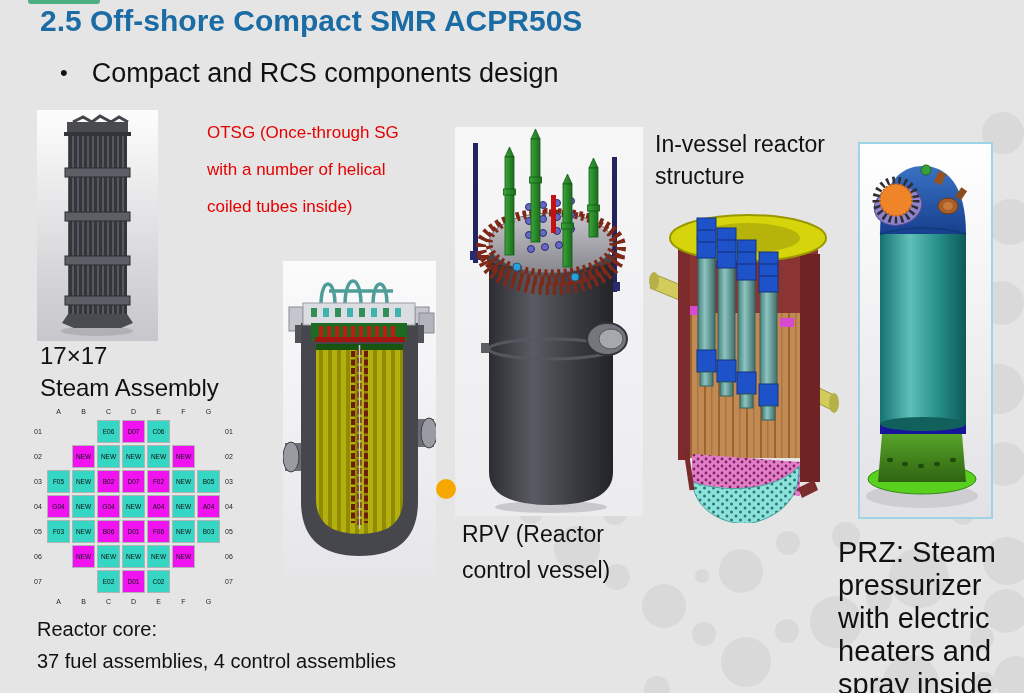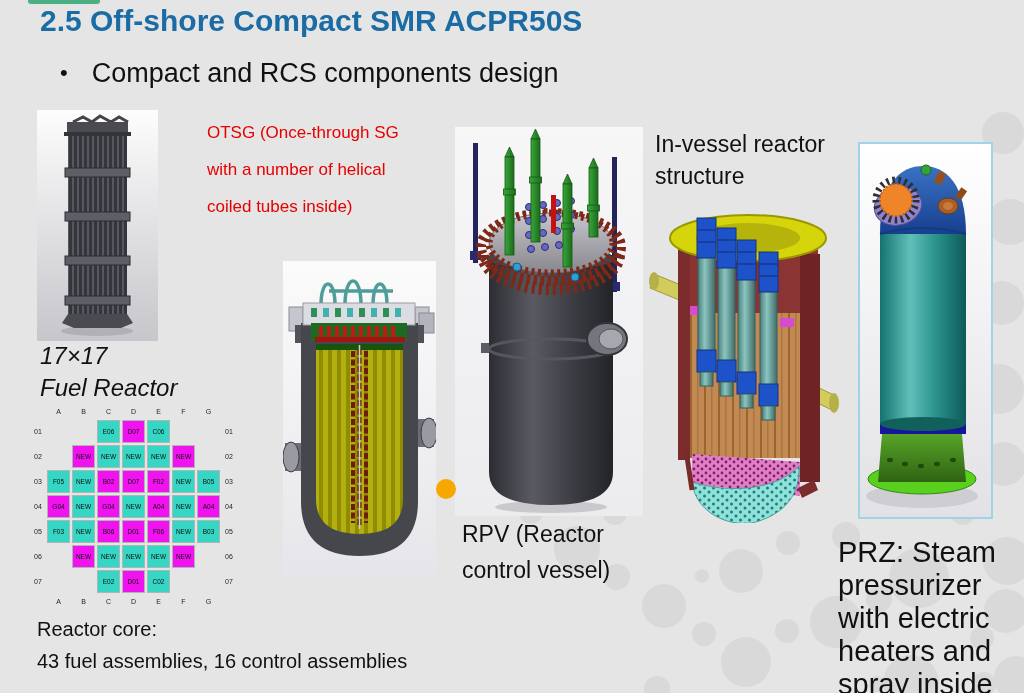--- a/index.html
+++ b/index.html
@@ -8,21 +8,21 @@
   .stage > *{position:absolute;}
   .dots{left:0;top:0;z-index:0;}
   .dots circle{fill:var(--dot-gray,#d9d9d9);}
   .top-line{left:28px;top:0;width:72px;height:4px;background:var(--top-green,#4caf82);
             border-radius:0 0 3px 3px;z-index:1;}
   .title{left:40px;top:4px;margin:0;font-size:30px;font-weight:bold;
          color:var(--title-blue,#1b6ba5);letter-spacing:0;z-index:1;}
   .bullet-row{left:60px;top:58px;display:flex;align-items:baseline;font-size:27px;z-index:1;}
   .bullet-glyph{font-size:22px;margin-right:24px;position:relative;top:-2px;}
   .img-box{z-index:1;}
-  .fa-caption{left:40px;top:340px;font-size:24px;line-height:32px;z-index:1;font-style:italic;}
+  .fa-caption{left:40px;top:340px;font-size:24px;line-height:32px;z-index:1;}
   .core-map{left:30px;top:404px;display:grid;
             grid-template-columns:16px repeat(7,25px) 16px;
             grid-template-rows:15px repeat(7,25px) 15px;z-index:1;}
   .cm-label{font-size:7px;color:#222;display:flex;align-items:center;justify-content:center;}
   .cm-cell{width:21px;height:21px;place-self:center;border:1px solid #adb5b5;
            display:flex;align-items:center;justify-content:center;
            font-size:6.5px;color:#101010;}
   .cm-cell.c-cyan{background:var(--cell-cyan,#35d6c3);}
   .cm-cell.c-mag{background:var(--cell-magenta,#f013f0);}
   .core-caption{left:37px;top:613px;font-size:20px;line-height:32px;z-index:1;}
@@ -103,21 +103,21 @@
     <rect x="31" y="26" width="59" height="178" fill="url(#faRods)"></rect>
     <rect x="28" y="58" width="65" height="9" fill="#5d5e66" stroke="#2c2d31"></rect>
     <rect x="28" y="102" width="65" height="9" fill="#5d5e66" stroke="#2c2d31"></rect>
     <rect x="28" y="146" width="65" height="9" fill="#5d5e66" stroke="#2c2d31"></rect>
     <rect x="28" y="186" width="65" height="9" fill="#5d5e66" stroke="#2c2d31"></rect>
     <polygon points="31,204 90,204 96,213 84,218 37,218 25,213" fill="#4a4b51"></polygon>
   </svg>
 
   <div class="fa-caption">
     <div>17×17</div>
-    <div>Fuel Reactor</div>
+    <div>Steam Assembly</div>
   </div>
 
   <div class="core-map">
       <div class="cm-label"></div>
       <div class="cm-label">A</div>
       <div class="cm-label">B</div>
       <div class="cm-label">C</div>
       <div class="cm-label">D</div>
       <div class="cm-label">E</div>
       <div class="cm-label">F</div>
@@ -192,21 +192,21 @@
       <div class="cm-label">C</div>
       <div class="cm-label">D</div>
       <div class="cm-label">E</div>
       <div class="cm-label">F</div>
       <div class="cm-label">G</div>
       <div class="cm-label"></div>
     </div>
 
   <div class="core-caption">
     <div>Reactor core:</div>
-    <div>43 fuel assemblies, 16 control assemblies</div>
+    <div>37 fuel assemblies, 4 control assemblies</div>
   </div>
 
   <div class="otsg-annotation">OTSG (Once-through SG with a number of helical coiled tubes inside)</div>
 
   <svg class="img-box" style="left:283px;top:261px;" width="153" height="317" viewBox="0 0 153 317">
     <defs>
       <linearGradient id="otsgBg" x1="0" y1="0" x2="0" y2="1">
         <stop offset="0" stop-color="#fbfbfc"></stop>
           <stop offset="1" stop-color="#e6e6ea"></stop>
       </linearGradient>

